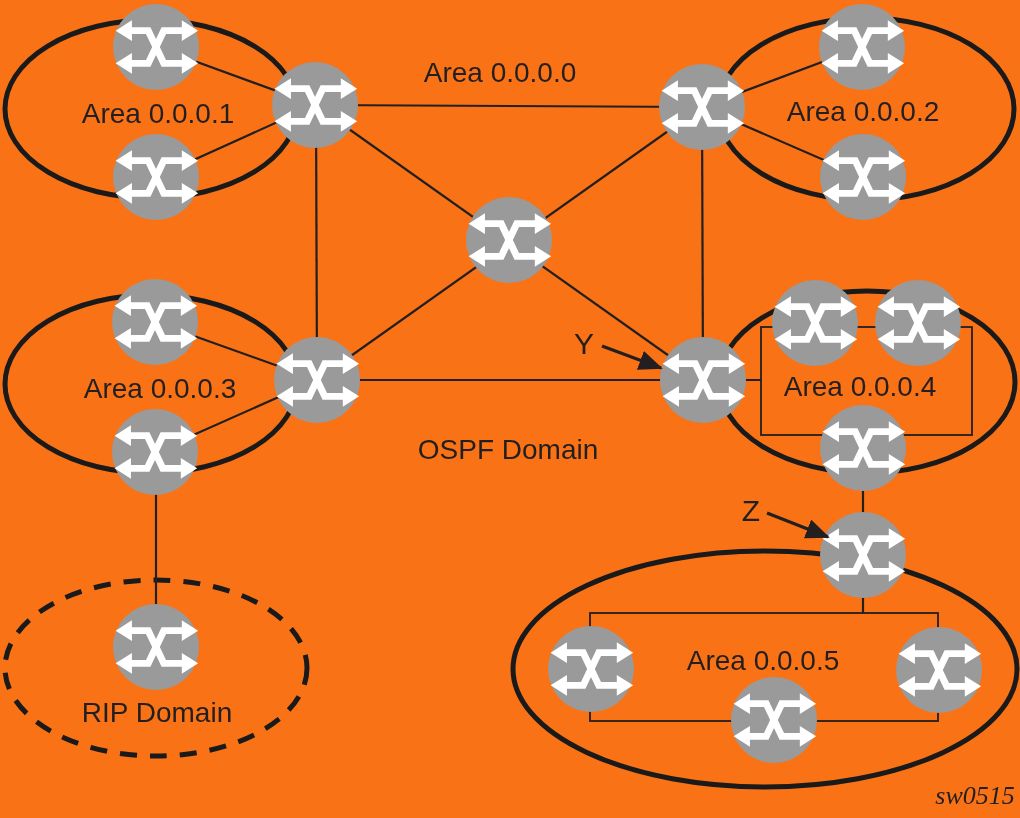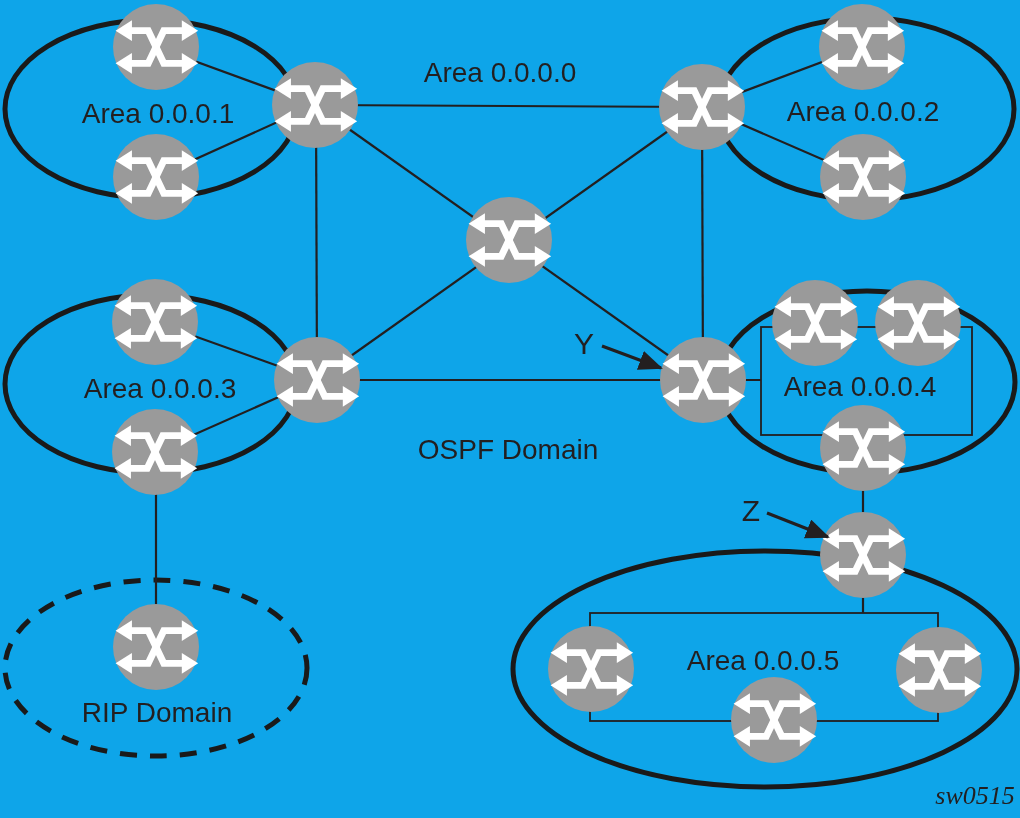--- a/index.html
+++ b/index.html
@@ -5,21 +5,21 @@
   html, body {
     margin: 0;
     padding: 0;
     background: #ffffff;
     font-family: "Liberation Sans", sans-serif;
   }
   .stage {
     position: relative;
     width: 1020px;
     height: 818px;
-    background: #0ea5e9;
+    background: #f97316;
     overflow: hidden;
   }
   svg { display: block; }
   text {
     font-family: "Liberation Sans", sans-serif;
     fill: #231f20;
   }
   text.watermark {
     font-family: "Liberation Serif", serif;
     font-style: italic;

